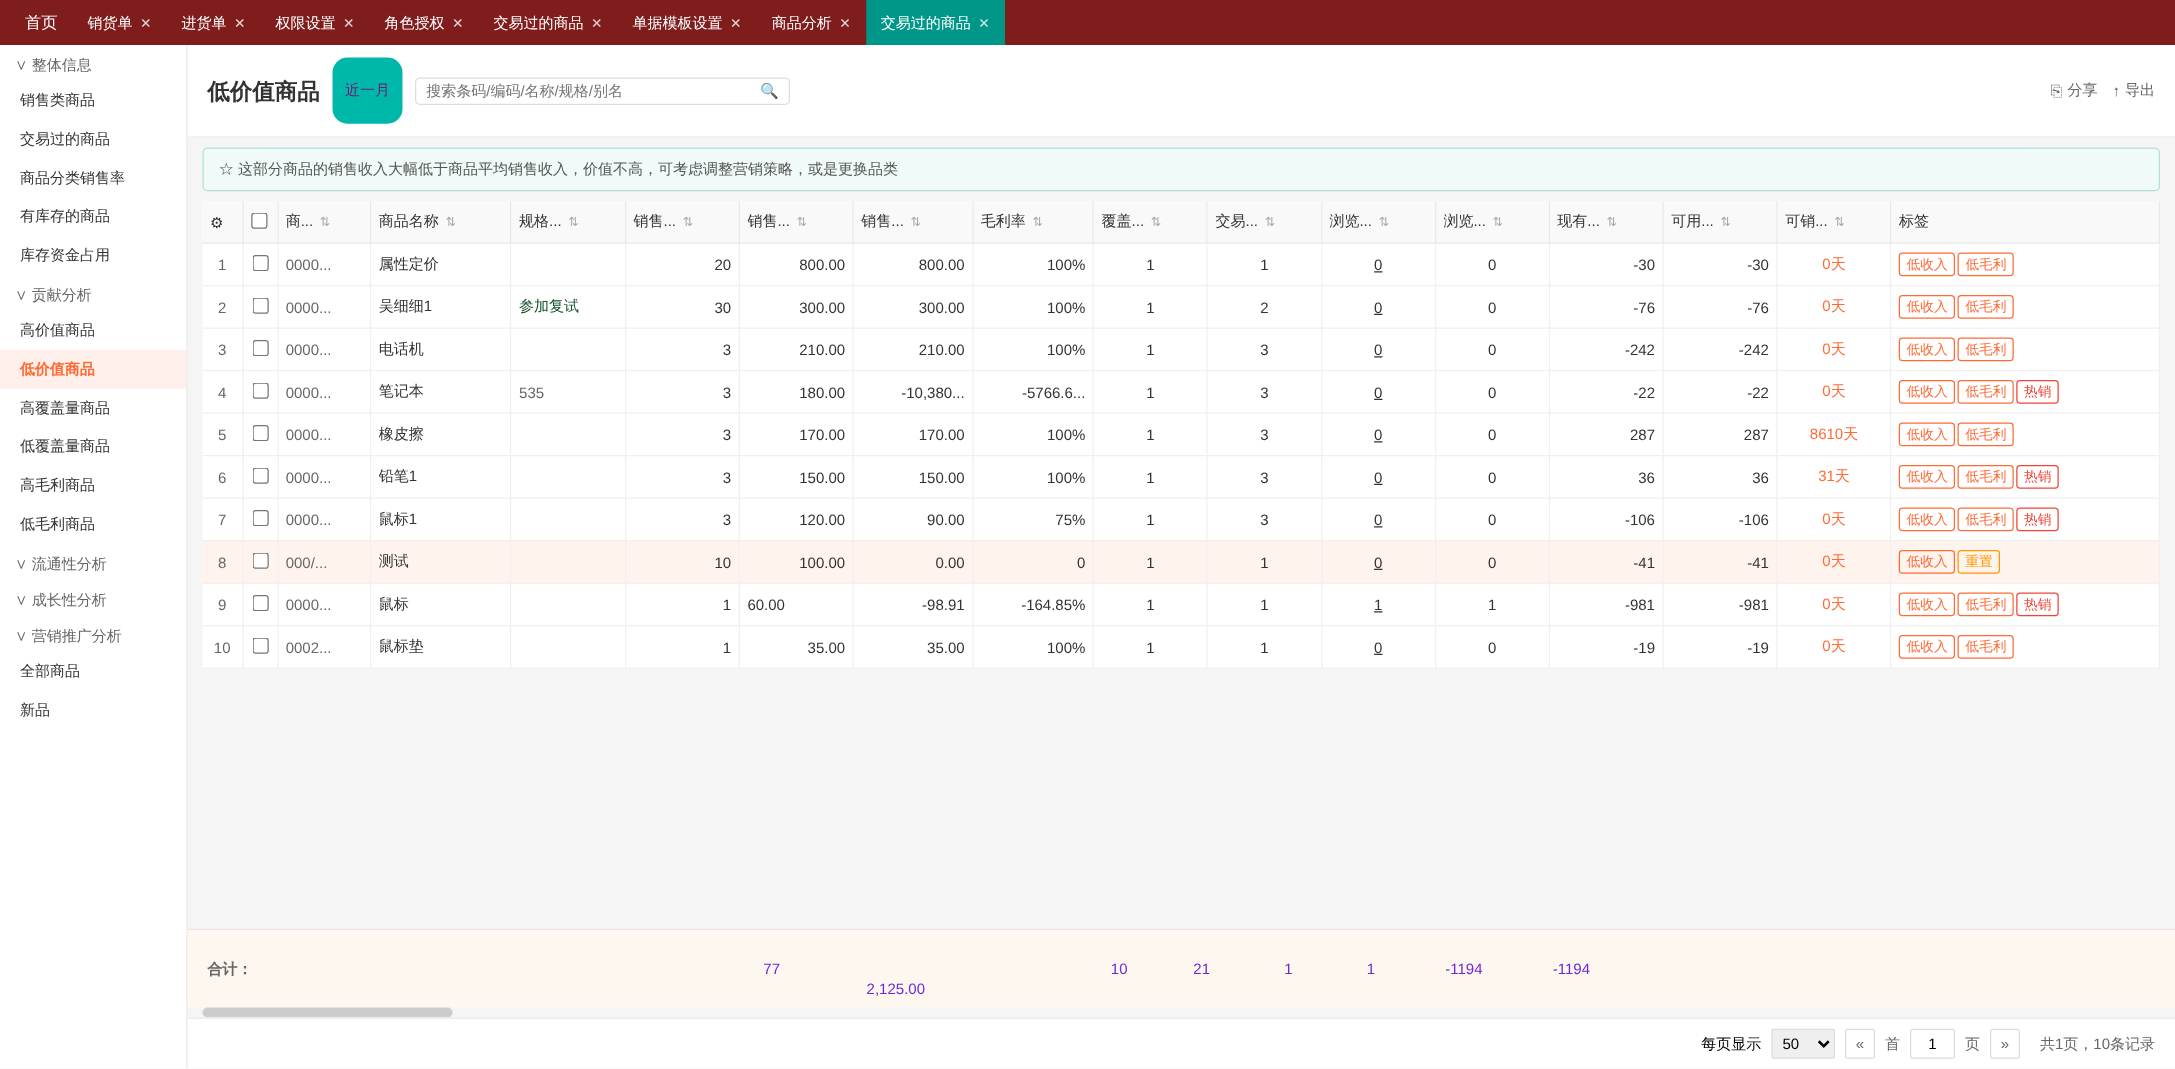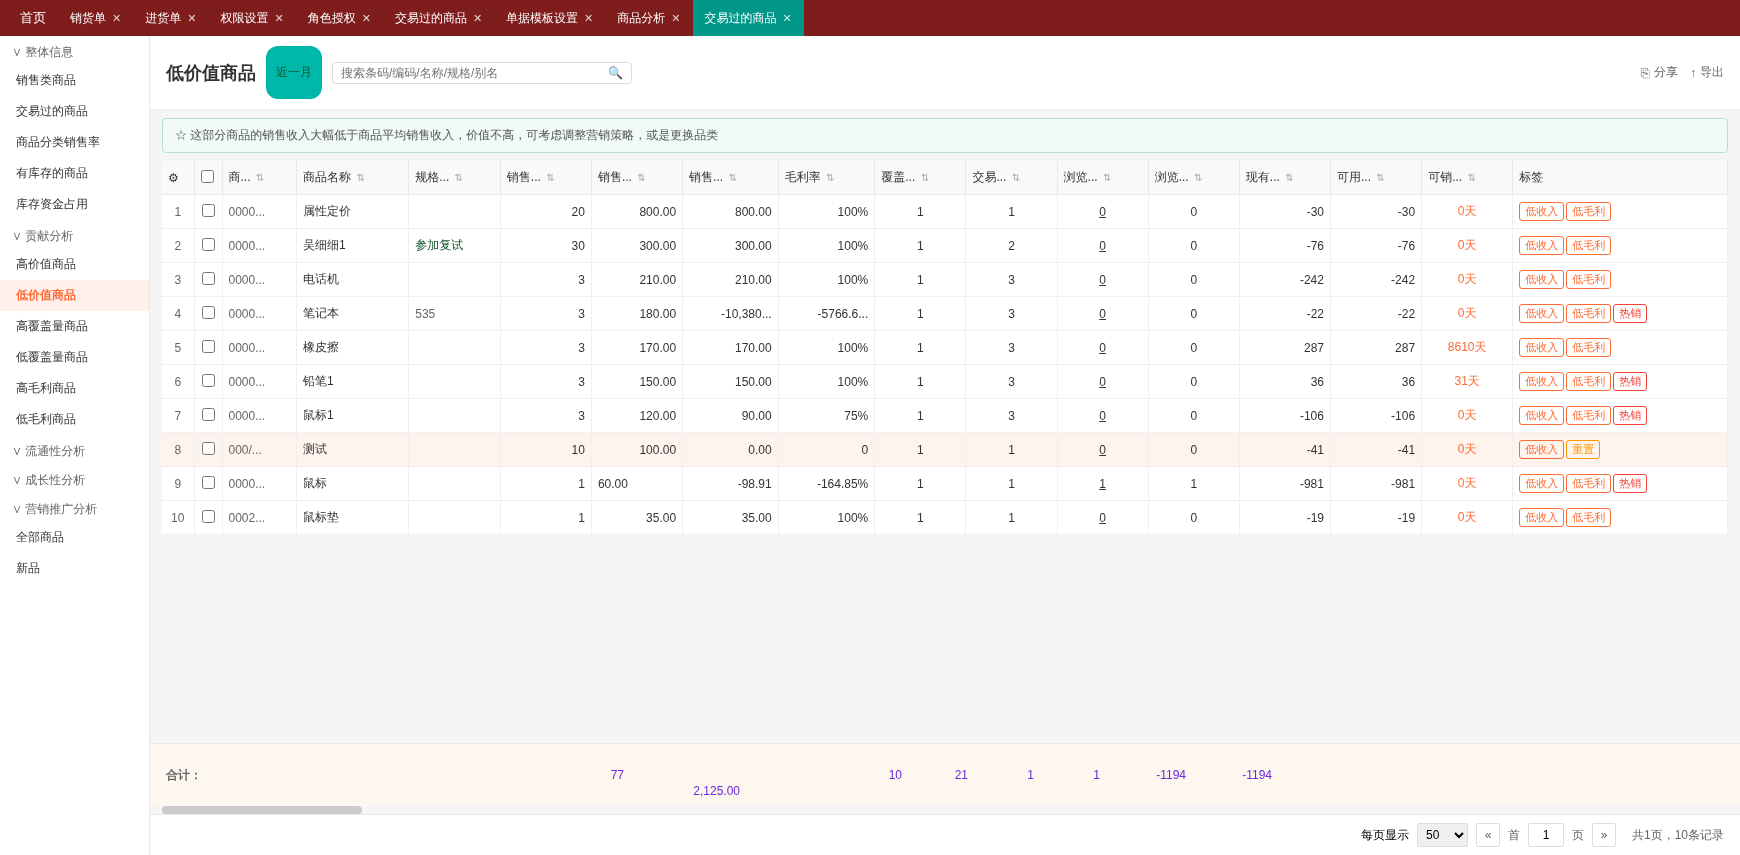--- a/index.html
+++ b/index.html
@@ -75,21 +75,21 @@
       gap: 10px;
       border-bottom: 1px solid #eee;
     }
     .page-title {
       font-size: 18px;
       font-weight: bold;
       color: #333;
     }
     .period-btn {
       background: #00b8a9;
-      color: #14532d;
+      color: #701a75;
       border: none;
       border-radius: 12px;
       padding: 18px 10px;
       font-size: 12px;
       cursor: pointer;
     }
     .search-box {
       display: flex;
       align-items: flex-end;
       border: 1px solid #ddd;

